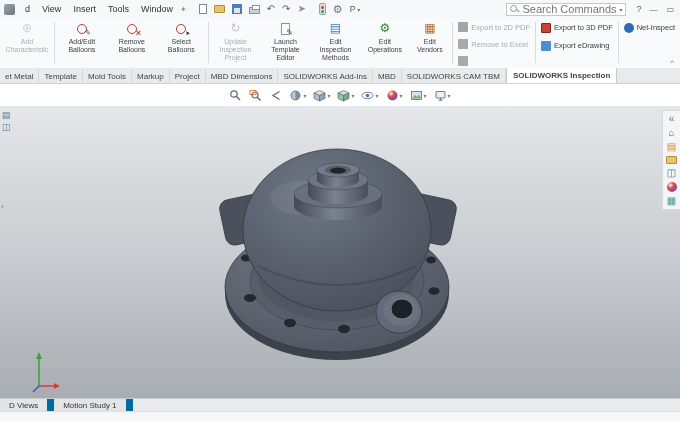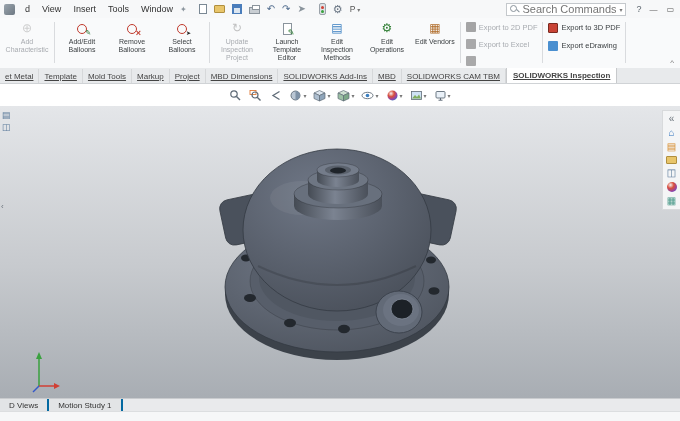--- a/index.html
+++ b/index.html
@@ -58,21 +58,21 @@
   .xic.pdf { background:#c94436; }
   .xic.xls { background:#2e7d46; }
   .xic.swip { background:#3a6fb0; }
   .xic.pdf3 { background:#c94436; border:1px solid #7a2a20; }
   .xic.edrw { background:#4a8fd0; }
   .xic.net { background:#2d6db5; border-radius:50%; }
   .ribbon-collapse { position:absolute; right:6px; bottom:1px; font-size:8px; color:#777; }
 
   
   .tabstrip { height:16px; background:#e8eaec; border-bottom:1px solid #d0d3d6; display:flex; align-items:flex-end; font-size:8px; color:#444; }
-  .tab { padding:3px 5px 2px; border-right:1px solid #d6d8da; white-space:nowrap; cursor:default;text-decoration:underline; }
+  .tab { padding:3px 5px 2px; border-right:1px solid #d6d8da; white-space:nowrap; cursor:default; }
   .tab.active { background:#fff; font-weight:bold; border:1px solid #c8cacc; border-bottom:0; padding:3px 6px 3px; }
 
   
   .viewport { position:relative; height:314px; }
   .headsup { height:22px; background:#fff; display:flex; align-items:center; justify-content:center; gap:7px; }
   .hic { display:flex; align-items:center; gap:1px; cursor:default; }
   .gfx { position:relative; height:292px; background:linear-gradient(180deg,#e4e6e9 0%, #c7cace 55%, #a8adb3 100%); overflow:hidden; }
   .model-svg { position:absolute; left:0; top:0; }
 
   
@@ -84,21 +84,21 @@
   .taskpane { position:absolute; right:0; top:4px; width:18px; background:#f4f5f6; border:1px solid #d8dadc; border-right:0; display:flex; flex-direction:column; align-items:center; gap:4px; padding:3px 0; }
   .tpic { font-size:10px; line-height:1; cursor:default; }
   .tfolder { width:11px; height:8px; background:#e8c56a; border:1px solid #b08f3e; border-radius:1px; }
   .tball { width:10px; height:10px; border-radius:50%; background:radial-gradient(circle at 35% 30%, #f3f3f3 0%, #d94f3c 35%, #8e44ad 70%, #2980b9 100%); }
 
   
   .triad { position:absolute; left:30px; top:244px; }
 
   
   .bottombar { height:13px; background:#e9eaec; border-top:1px solid #c9cbce; display:flex; align-items:stretch; font-size:8px; color:#333; }
-  .btab { padding:0 9px; display:flex; align-items:center; border-right:2px solid #0369a1; background:#e2e4e6; white-space:nowrap; cursor:default; }
+  .btab { padding:0 9px; display:flex; align-items:center; border-right:7px solid #0369a1; background:#e2e4e6; white-space:nowrap; cursor:default; }
   .statusbar { height:10px; background:#f6f7f8; border-top:1px solid #dcdee0; }
 </style>
 </head>
 <body>
 
 <div class="app">
 
   <div class="menubar">
     <span class="appic"></span>
     <span class="menu-item">d</span>
@@ -182,38 +182,44 @@
       <span>Edit Vendors</span>
     </div>
     <div class="sep"></div>
     <div class="xcol">
       <div class="xbtn disabled">
         <span class="xic pdf"></span>
         <span>Export to 2D PDF</span>
       </div>
       <div class="xbtn disabled">
         <span class="xic xls"></span>
-        <span>Export to Excel</span>
+        <span>Remove to Excel</span>
       </div>
       <div class="xbtn disabled">
         <span class="xic swip"></span>
       </div>
     </div>
     <div class="sep"></div>
     <div class="xcol">
       <div class="xbtn">
         <span class="xic pdf3"></span>
         <span>Export to 3D PDF</span>
       </div>
       <div class="xbtn">
         <span class="xic edrw"></span>
         <span>Export eDrawing</span>
       </div>
     </div>
     <div class="sep"></div>
+    <div class="xcol">
+      <div class="xbtn">
+        <span class="xic net"></span>
+        <span>Net-Inspect</span>
+      </div>
+    </div>
     <span class="ribbon-collapse">^</span>
   </div>
 
   <div class="tabstrip">
     <span class="tab">et Metal</span>
     <span class="tab">Template</span>
     <span class="tab">Mold Tools</span>
     <span class="tab">Markup</span>
     <span class="tab">Project</span>
     <span class="tab">MBD Dimensions</span>

